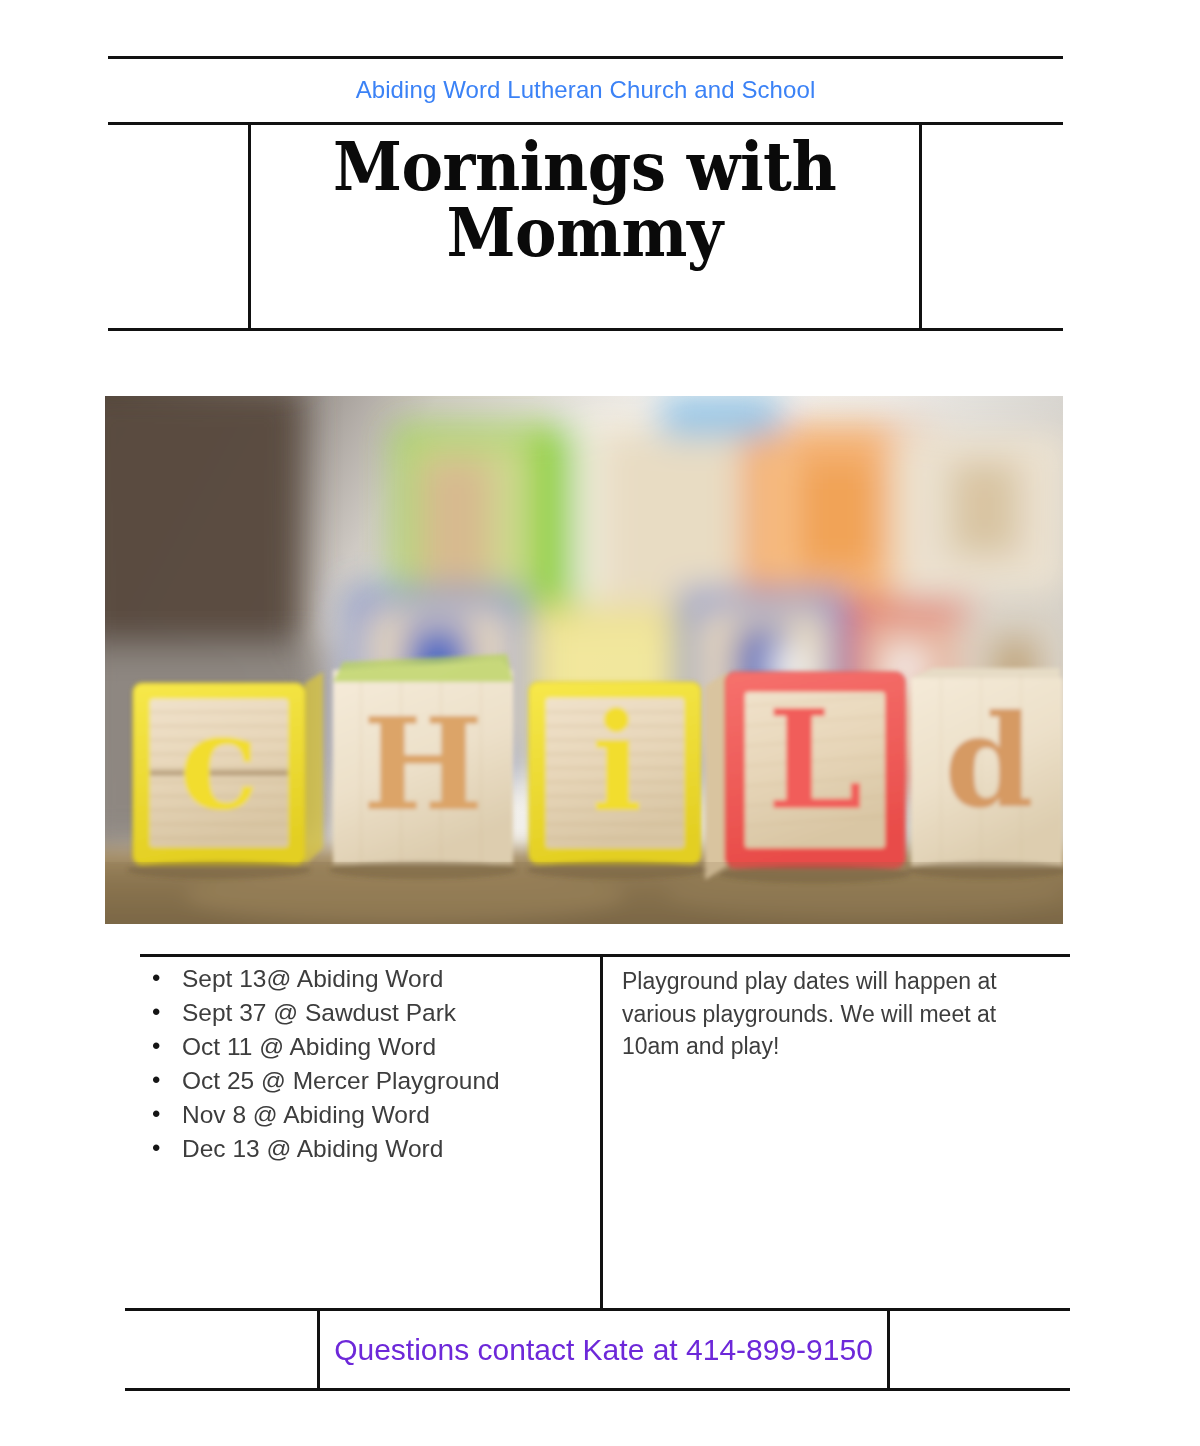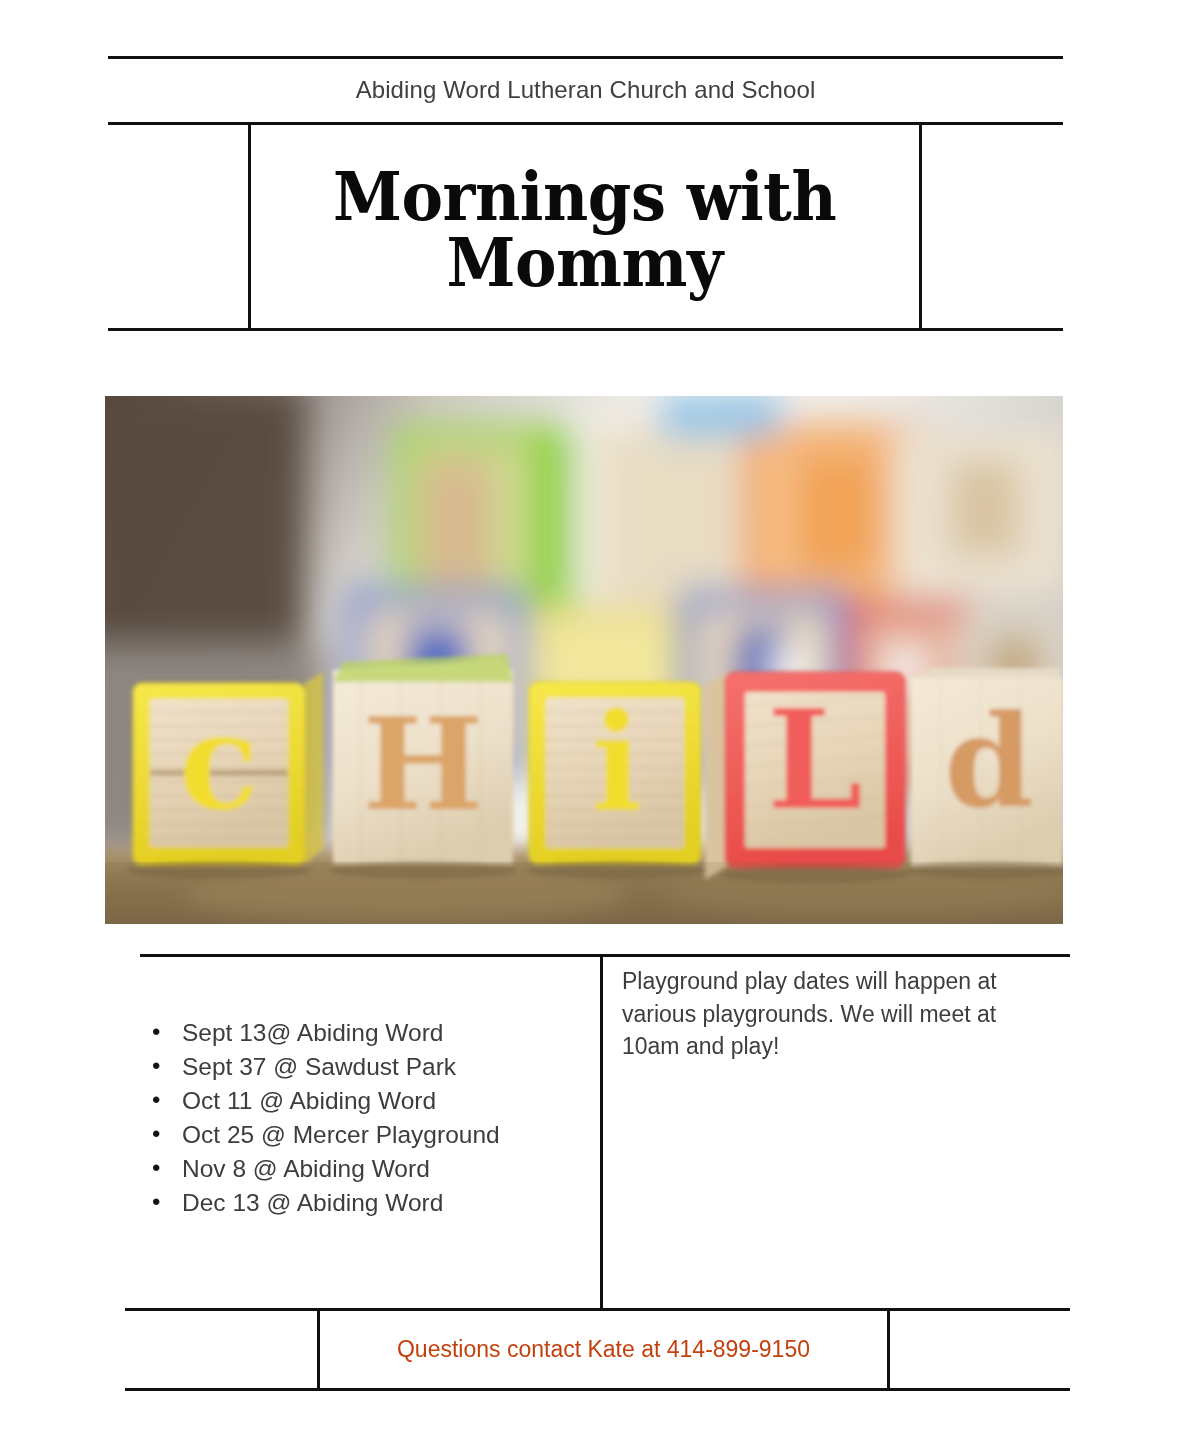--- a/index.html
+++ b/index.html
@@ -44,34 +44,33 @@
   
   #org-line {
     position: absolute;
     left: 108px;
     top: 76px;
     width: 955px;
     text-align: center;
     font-size: 24px;
     font-weight: 400;
     letter-spacing: 0.1px;
-    color: #404040;
+    color: #3b82f6;
   }
 
   
   #title-block {
     position: absolute;
     left: 251px;
     top: 134px;
     width: 668px;
     height: 192px;
     display: flex;
     flex-direction: column;
     align-items: center;
-    justify-content: center;
   }
   .title-line {
     font-family: "DejaVu Serif", "Liberation Serif", serif;
     font-weight: 700;
     font-size: 67px;
     line-height: 0.98;
     color: #0a0a0a;
     text-align: center;
     letter-spacing: -0.5px;
     transform: scaleX(0.93);
@@ -86,21 +85,21 @@
     height: 528px;
     overflow: hidden;
     background: #8a8278;
   }
   #photo svg { display: block; width: 100%; height: 100%; }
 
   
   #dates-col {
     position: absolute;
     left: 140px;
-    top: 1016px;
+    top: 962px;
     width: 450px;
   }
   #dates-list {
     list-style: none;
     margin: 0;
     padding: 0;
   }
   #dates-list li {
     position: relative;
     font-size: 24.5px;
@@ -135,22 +134,22 @@
   
   #footer-contact {
     position: absolute;
     left: 320px;
     top: 1311px;
     width: 567px;
     height: 77px;
     display: flex;
     align-items: center;
     justify-content: center;
-    font-size: 23px;
-    color: #c2410c;
+    font-size: 30px;
+    color: #6d28d9;
   }
 </style>
 </head>
 <body>
 
 <div class="rule-h" id="rule-top"></div>
 <div class="rule-h" id="rule-under-org"></div>
 <div class="rule-h" id="rule-under-title"></div>
 <div class="rule-h" id="rule-above-body"></div>
 <div class="rule-h" id="rule-above-foot"></div>

